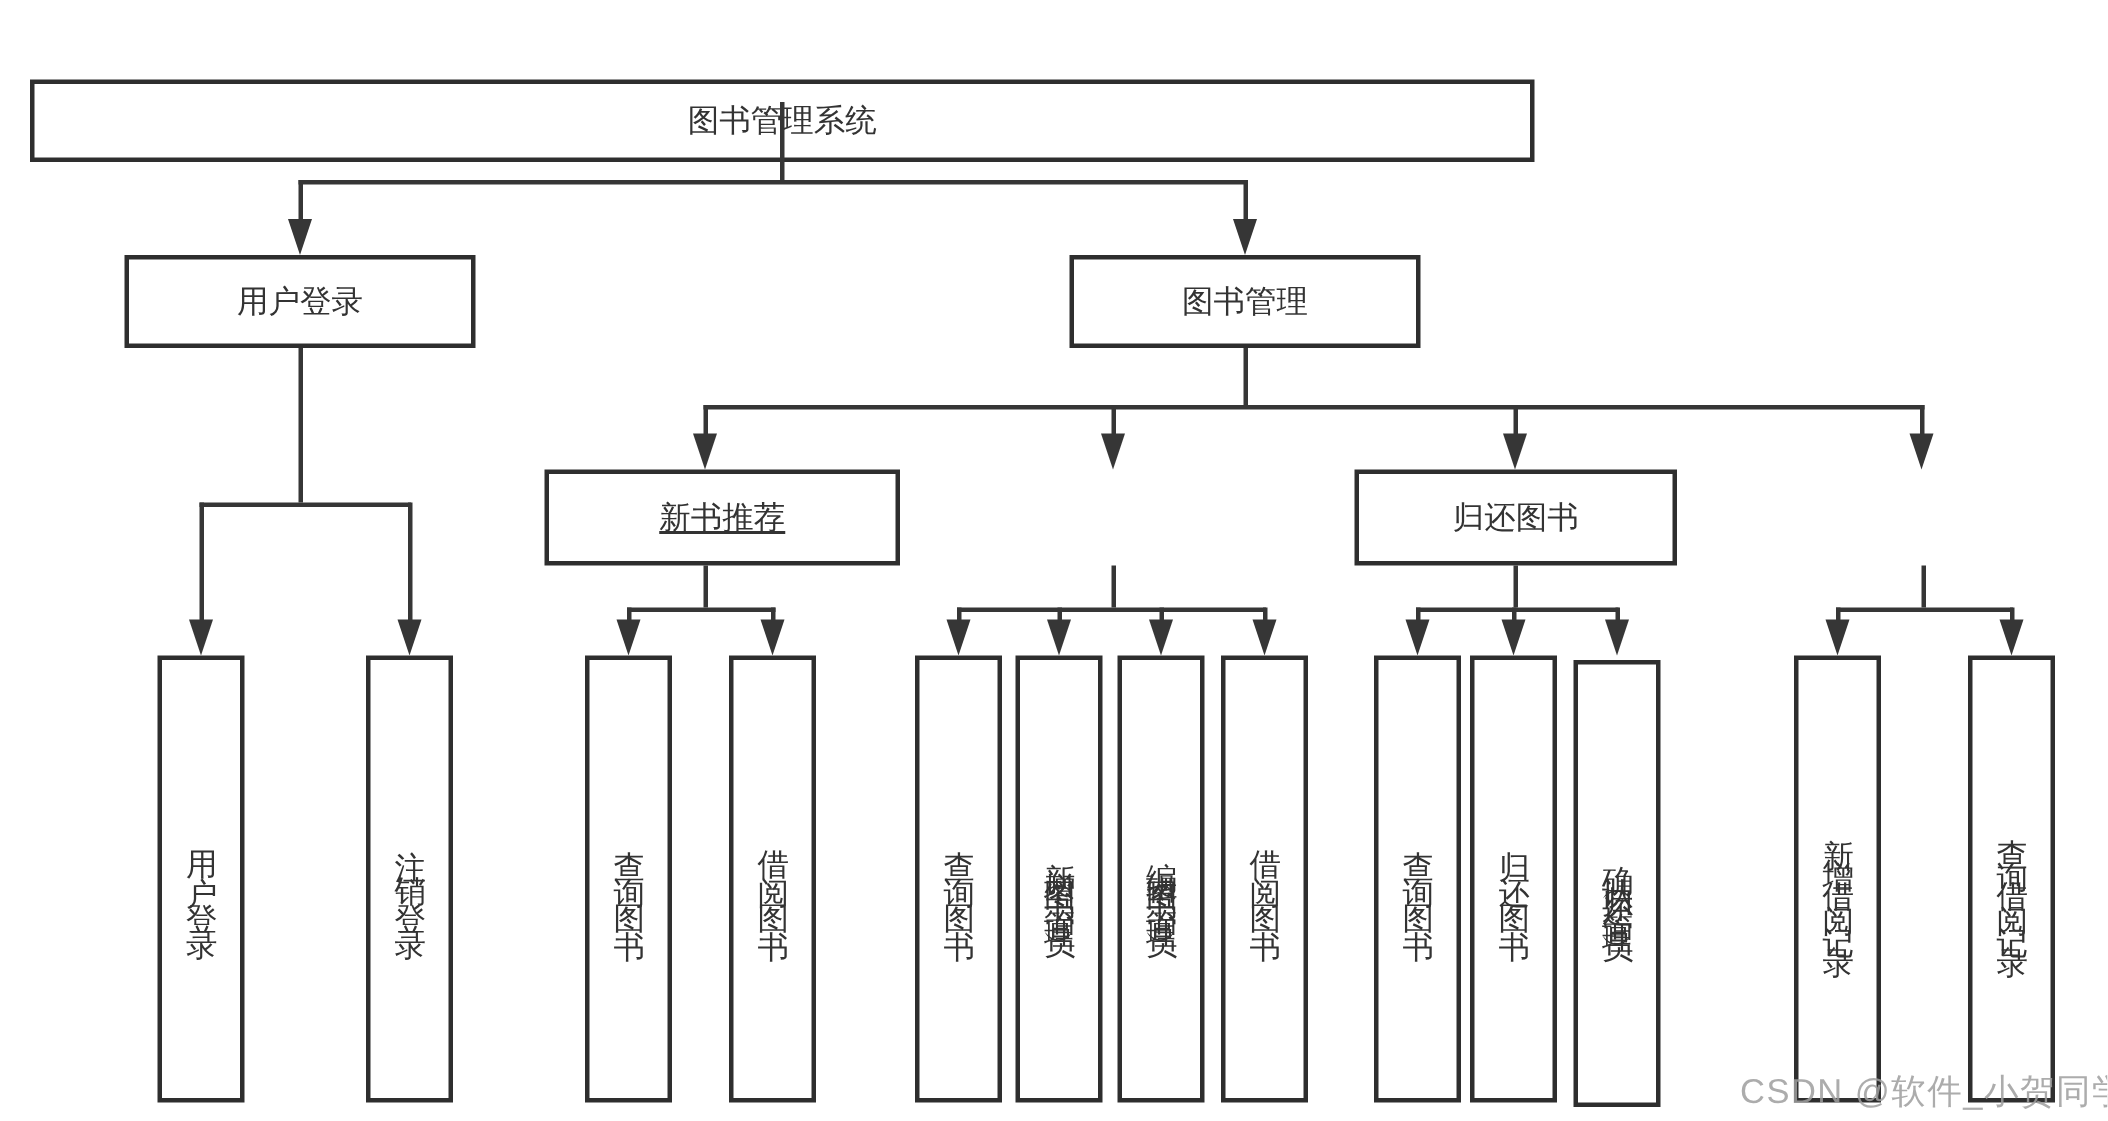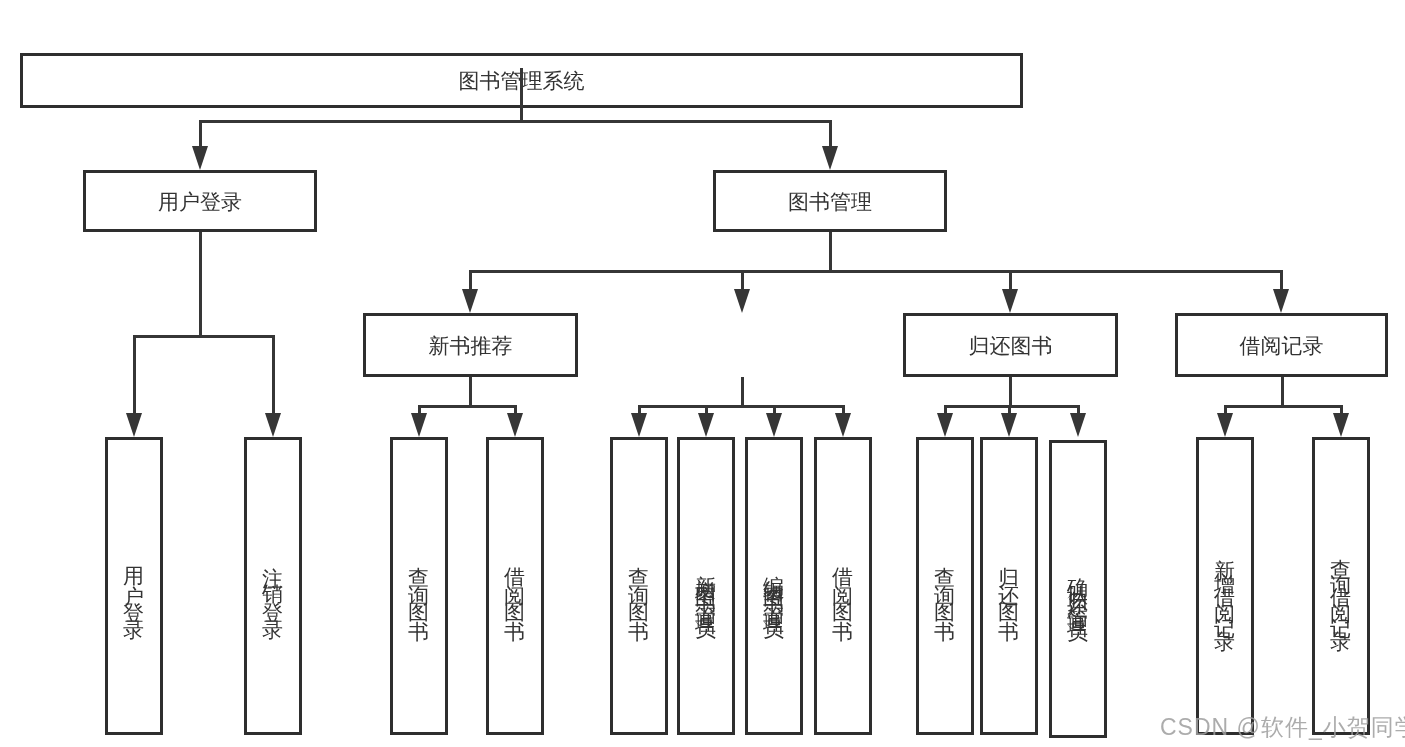--- a/index.html
+++ b/index.html
@@ -87,28 +87,25 @@
   <div class="hl" style="left:469px; top:270px; width:814px;"></div>
   <div class="vl" style="left:469px; top:270px; height:22px;"></div>
   <div class="arr" style="left:462px; top:289px;"></div>
   <div class="vl" style="left:741px; top:270px; height:22px;"></div>
   <div class="arr" style="left:734px; top:289px;"></div>
   <div class="vl" style="left:1009px; top:270px; height:22px;"></div>
   <div class="arr" style="left:1002px; top:289px;"></div>
   <div class="vl" style="left:1280px; top:270px; height:22px;"></div>
   <div class="arr" style="left:1273px; top:289px;"></div>
 
-  <div class="box" style="left:363px; top:313px; width:215px; height:64px;">
+  <div class="box" style="left:363px; top:313px; width:237px; height:64px;text-decoration:underline;">
     <span>新书推荐</span>
   </div>
   <div class="box" style="left:903px; top:313px; width:215px; height:64px;">
     <span>归还图书</span>
-  </div>
-  <div class="box" style="left:1175px; top:313px; width:213px; height:64px;">
-    <span>借阅记录</span>
   </div>
 
   <div class="vl" style="left:469px; top:377px; height:28px;"></div>
   <div class="hl" style="left:418px; top:405px; width:99px;"></div>
   <div class="vl" style="left:418px; top:405px; height:10px;"></div>
   <div class="arr" style="left:411px; top:413px;"></div>
   <div class="vl" style="left:514px; top:405px; height:10px;"></div>
   <div class="arr" style="left:507px; top:413px;"></div>
 
   <div class="vl" style="left:741px; top:377px; height:28px;"></div>

